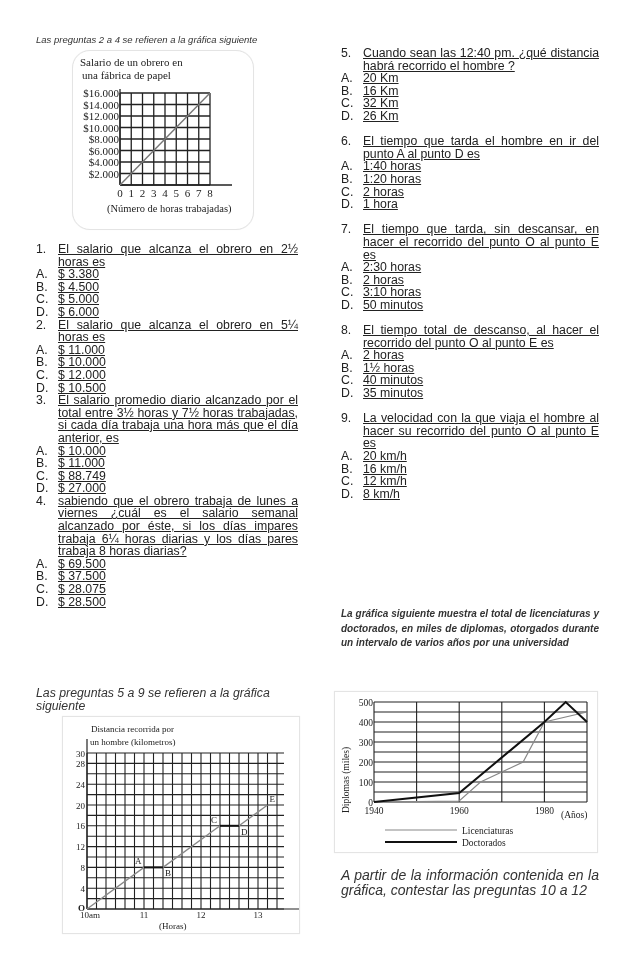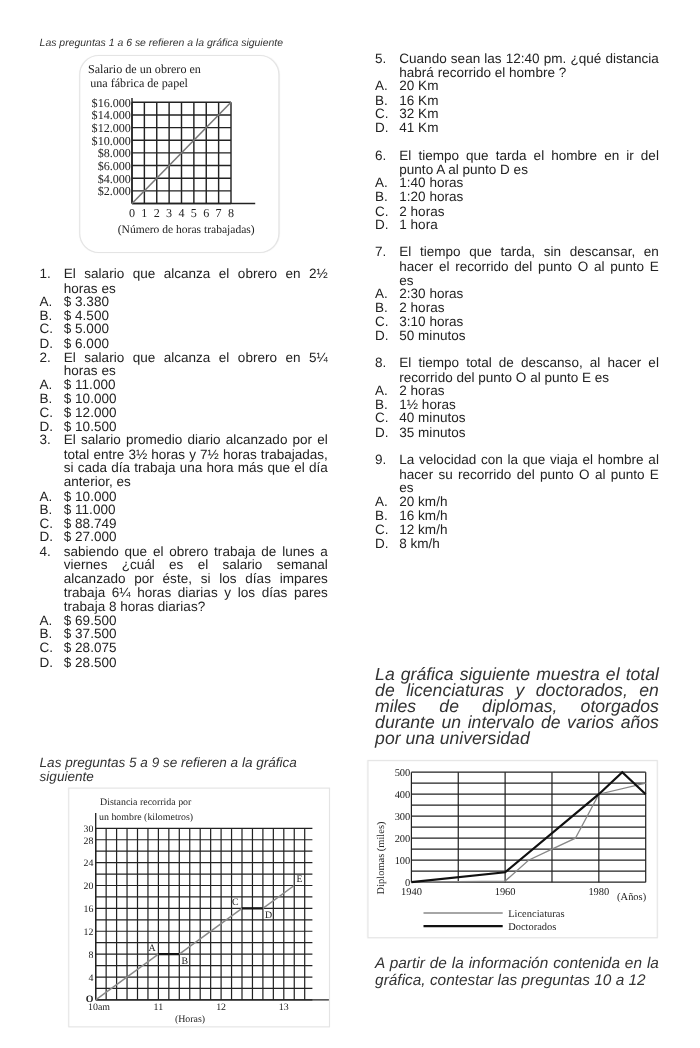--- a/index.html
+++ b/index.html
@@ -2,29 +2,29 @@
 <html><head>
 <meta charset="utf-8">
 <style>
   html,body{margin:0;padding:0;background:#fff;}
   body{width:636px;height:953px;position:relative;overflow:hidden;font-family:"Liberation Sans",sans-serif;color:#222;}
   .abs{position:absolute;}
   .heading-small{font-size:9.5px;font-style:italic;color:#333;}
   .q{position:absolute;font-size:12.3px;line-height:12.6px;color:#222;}
   .q .row{display:flex;}
   .q .lbl{width:22px;flex:none;}
-  .q .txt{flex:1;text-align:justify;text-align-last:left;}
+  .q .txt{flex:1;text-align:justify;text-align-last:left;text-decoration:underline;}
   .italic{font-style:italic;color:#333;}
   .chart-box{position:absolute;background:#fff;border:1px solid #e4e4e4;box-shadow:0 0 1px #eee;}
   svg text{font-family:"Liberation Serif",serif;fill:#222;}
 </style>
 </head>
 <body>
 
-<div class="abs heading-small" style="left:36px;top:34px;">Las preguntas 1 a 6 se refieren a la gráfica siguiente</div>
+<div class="abs heading-small" style="left:36px;top:34px;">Las preguntas 2 a 4 se refieren a la gráfica siguiente</div>
 
 <div class="chart-box" style="left:72px;top:50px;width:180px;height:178px;border-radius:18px;">
   <svg id="salary-svg" width="180" height="178">
     <text x="7" y="15" font-size="11">Salario de un obrero en</text>
     <text x="9" y="28" font-size="11">una fábrica de papel</text>
     <g id="salary-grid">
         <line x1="47" y1="42" x2="47" y2="134" stroke="#222" stroke-width="1.3"></line>
         <line x1="58.25" y1="42" x2="58.25" y2="134" stroke="#222" stroke-width="1.3"></line>
         <line x1="69.5" y1="42" x2="69.5" y2="134" stroke="#222" stroke-width="1.3"></line>
         <line x1="80.75" y1="42" x2="80.75" y2="134" stroke="#222" stroke-width="1.3"></line>
@@ -255,21 +255,21 @@
       <div class="row">
         <span class="lbl">B.</span>
         <span class="txt">16 Km</span>
       </div>
       <div class="row">
         <span class="lbl">C.</span>
         <span class="txt">32 Km</span>
       </div>
       <div class="row">
         <span class="lbl">D.</span>
-        <span class="txt">41 Km</span>
+        <span class="txt">26 Km</span>
       </div>
     </div>
     <div style="margin-top: 12.6px;">
       <div class="row">
         <span class="lbl">6.</span>
         <span class="txt">El tiempo que tarda el hombre en ir del punto A al punto D es</span>
       </div>
       <div class="row">
         <span class="lbl">A.</span>
         <span class="txt">1:40 horas</span>
@@ -348,21 +348,21 @@
         <span class="lbl">C.</span>
         <span class="txt">12 km/h</span>
       </div>
       <div class="row">
         <span class="lbl">D.</span>
         <span class="txt">8 km/h</span>
       </div>
     </div>
   </div>
 
-<div class="abs italic" style="left:341px;top:607px;width:258px;font-size:16px;line-height:14.5px;text-align:justify;">La gráfica siguiente muestra el total de licenciaturas  y doctorados, en miles de diplomas, otorgados durante un intervalo de varios años por una universidad</div>
+<div class="abs italic" style="left:341px;top:607px;width:258px;font-size:10px;line-height:14.5px;text-align:justify;font-weight:bold;">La gráfica siguiente muestra el total de licenciaturas  y doctorados, en miles de diplomas, otorgados durante un intervalo de varios años por una universidad</div>
 
 <div class="chart-box" style="left:334px;top:691px;width:262px;height:160px;">
   <svg id="dip-svg" width="262" height="160">
     <text transform="translate(14,88) rotate(-90)" font-size="9.5" text-anchor="middle">Diplomas (miles)</text>
     <g id="dip-grid">
         <line x1="39" y1="10" x2="39" y2="110" stroke="#222" stroke-width="1.1"></line>
         <line x1="81.6" y1="10" x2="81.6" y2="110" stroke="#222" stroke-width="1.1"></line>
         <line x1="124.2" y1="10" x2="124.2" y2="110" stroke="#222" stroke-width="1.1"></line>
         <line x1="166.8" y1="10" x2="166.8" y2="110" stroke="#222" stroke-width="1.1"></line>
         <line x1="209.4" y1="10" x2="209.4" y2="110" stroke="#222" stroke-width="1.1"></line>

